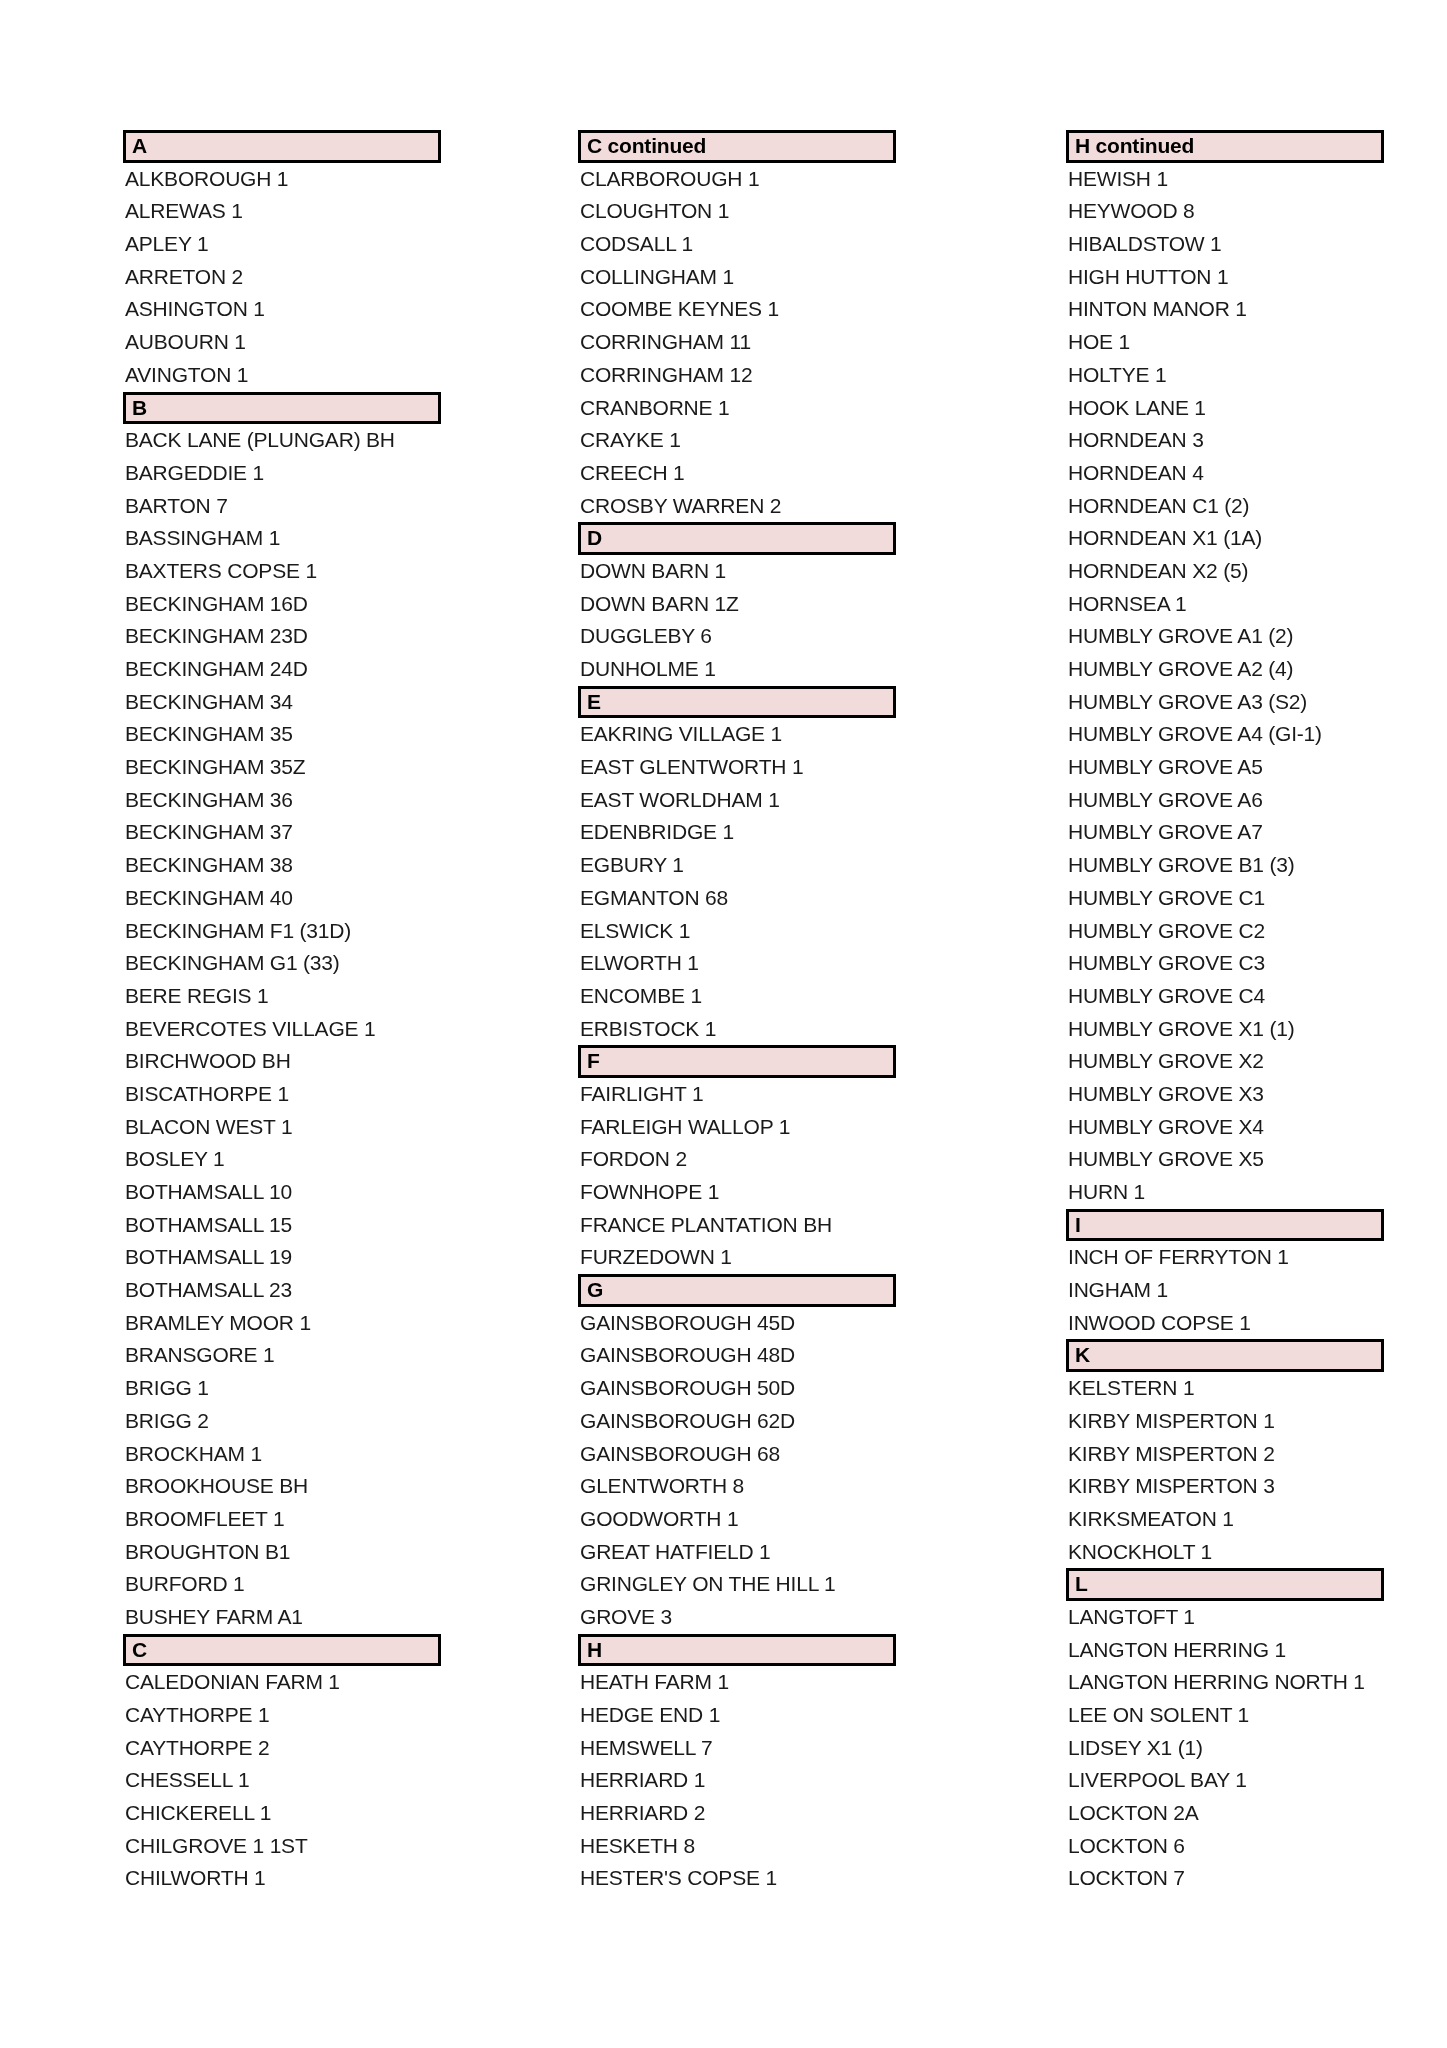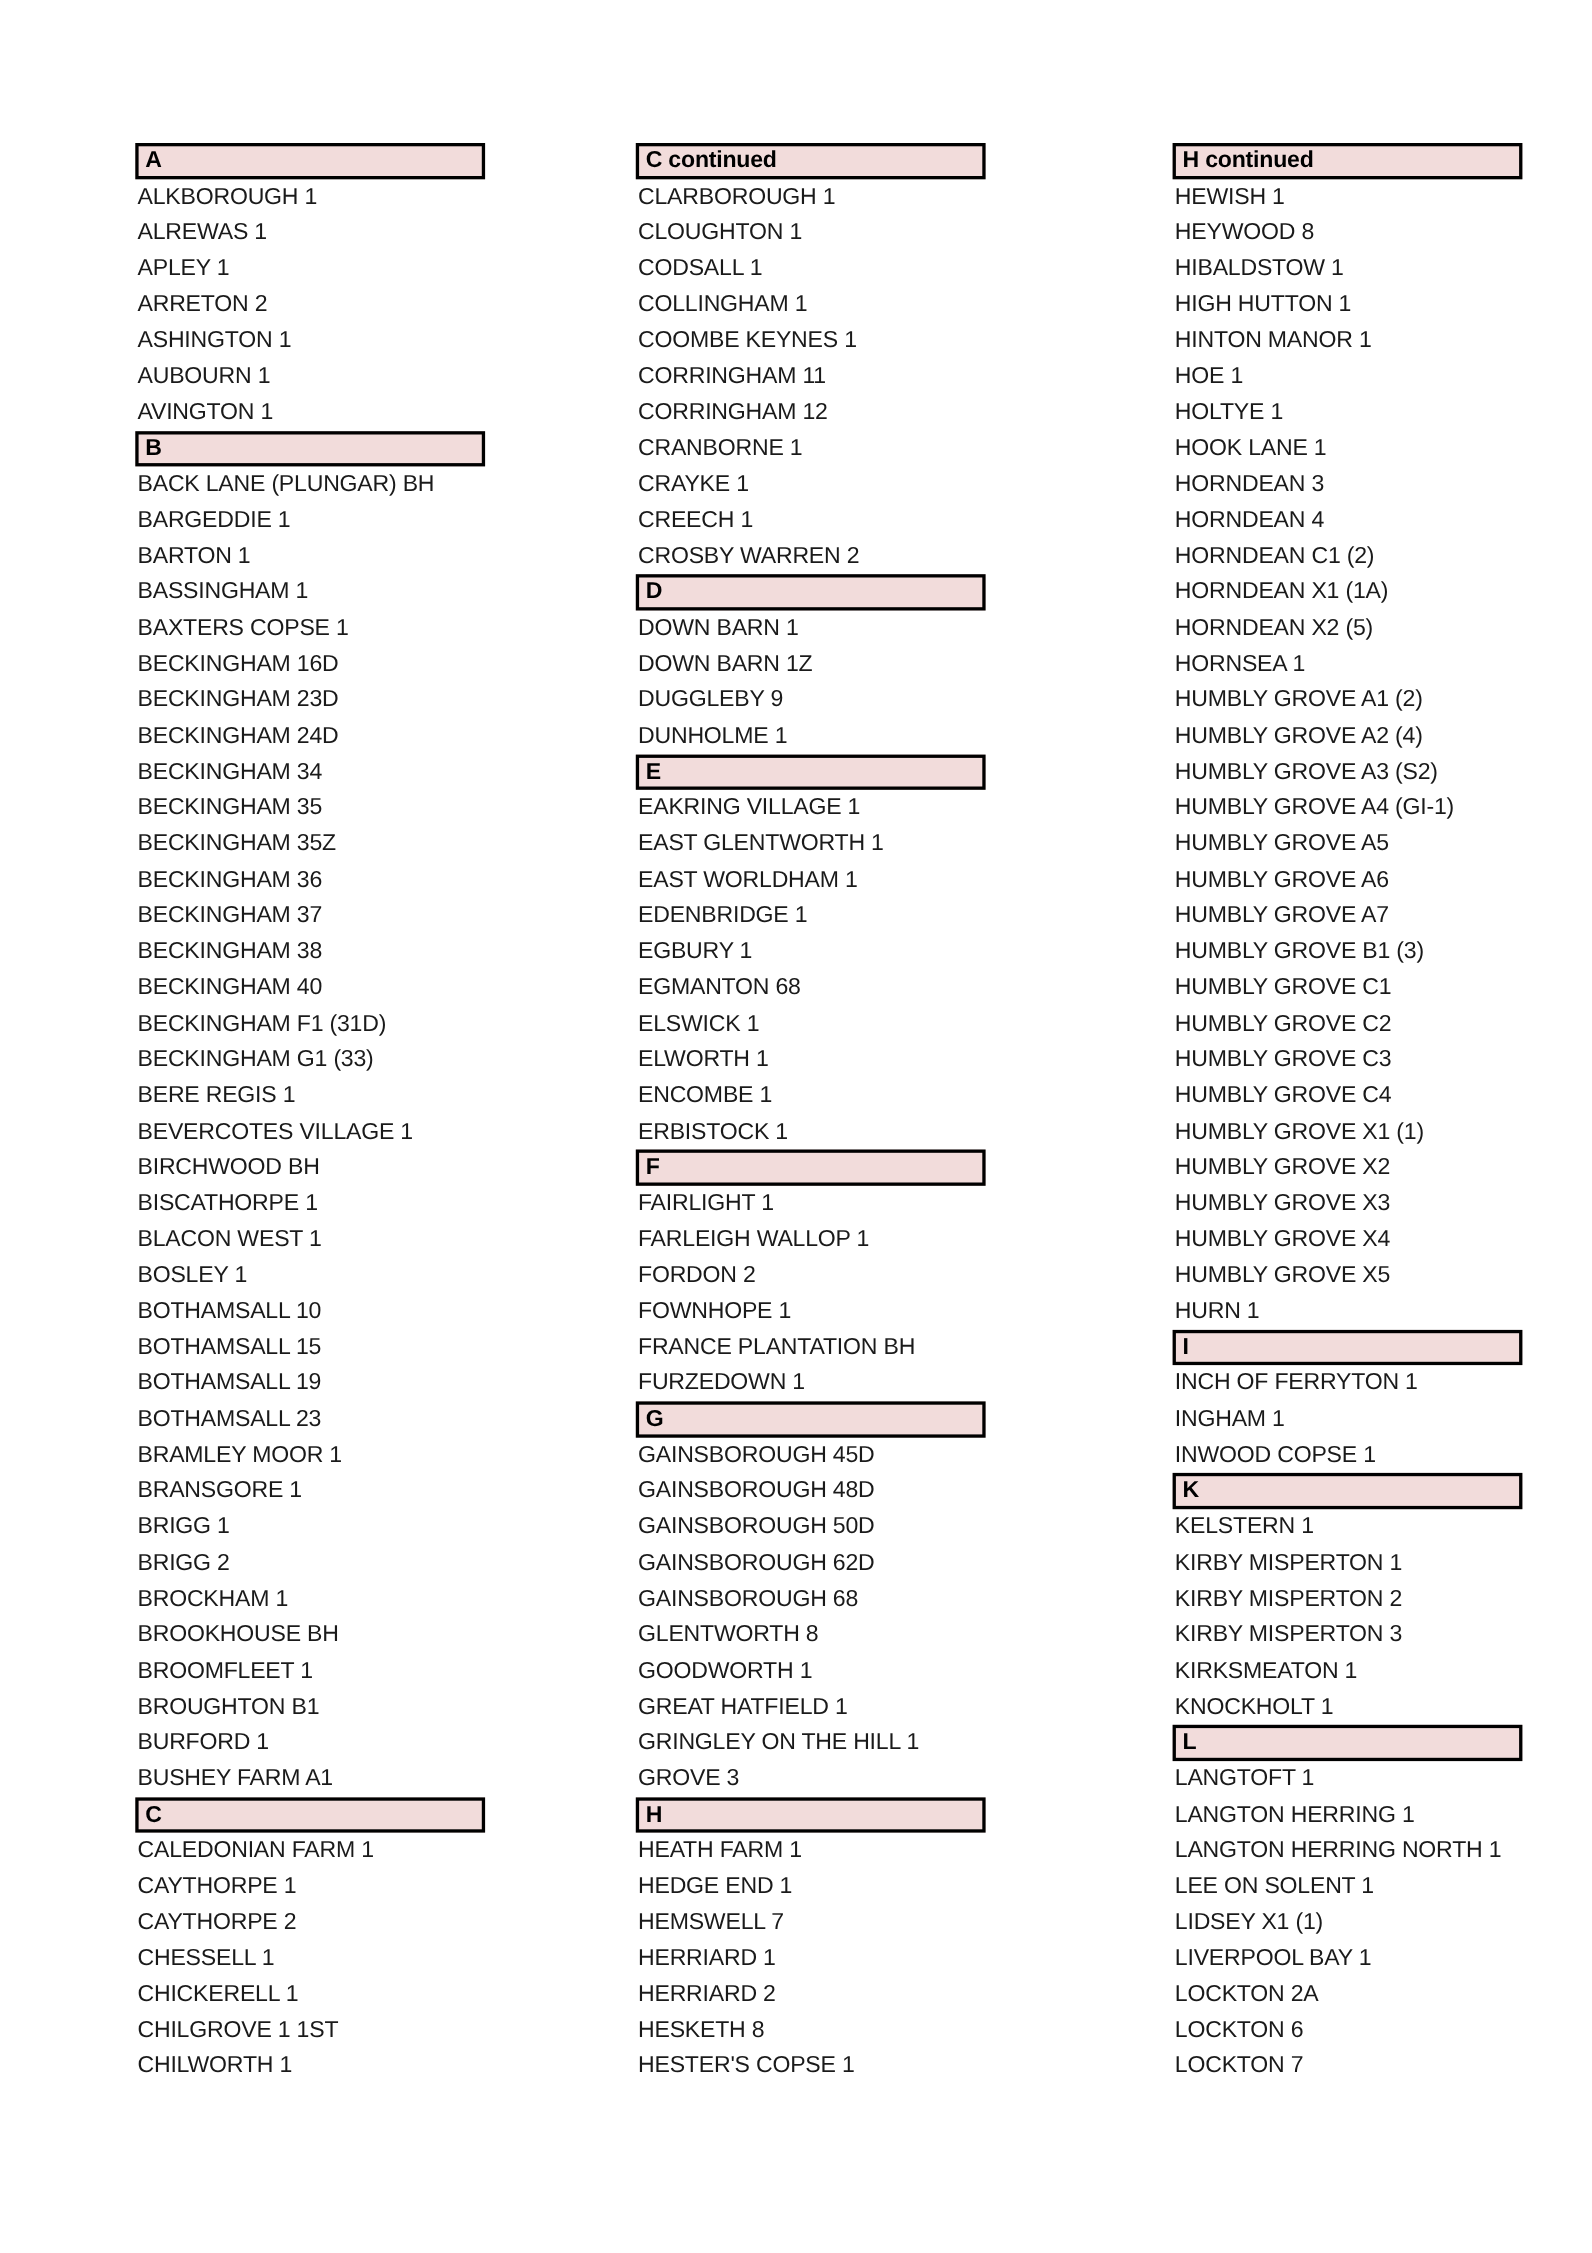--- a/index.html
+++ b/index.html
@@ -61,21 +61,21 @@
         <div class="row item">ALKBOROUGH 1</div>
         <div class="row item">ALREWAS 1</div>
         <div class="row item">APLEY 1</div>
         <div class="row item">ARRETON 2</div>
         <div class="row item">ASHINGTON 1</div>
         <div class="row item">AUBOURN 1</div>
         <div class="row item">AVINGTON 1</div>
         <div class="row header">B</div>
         <div class="row item">BACK LANE (PLUNGAR) BH</div>
         <div class="row item">BARGEDDIE 1</div>
-        <div class="row item">BARTON 1</div>
+        <div class="row item">BARTON 7</div>
         <div class="row item">BASSINGHAM 1</div>
         <div class="row item">BAXTERS COPSE 1</div>
         <div class="row item">BECKINGHAM 16D</div>
         <div class="row item">BECKINGHAM 23D</div>
         <div class="row item">BECKINGHAM 24D</div>
         <div class="row item">BECKINGHAM 34</div>
         <div class="row item">BECKINGHAM 35</div>
         <div class="row item">BECKINGHAM 35Z</div>
         <div class="row item">BECKINGHAM 36</div>
         <div class="row item">BECKINGHAM 37</div>
@@ -121,21 +121,21 @@
         <div class="row item">COOMBE KEYNES 1</div>
         <div class="row item">CORRINGHAM 11</div>
         <div class="row item">CORRINGHAM 12</div>
         <div class="row item">CRANBORNE 1</div>
         <div class="row item">CRAYKE 1</div>
         <div class="row item">CREECH 1</div>
         <div class="row item">CROSBY WARREN 2</div>
         <div class="row header">D</div>
         <div class="row item">DOWN BARN 1</div>
         <div class="row item">DOWN BARN 1Z</div>
-        <div class="row item">DUGGLEBY 9</div>
+        <div class="row item">DUGGLEBY 6</div>
         <div class="row item">DUNHOLME 1</div>
         <div class="row header">E</div>
         <div class="row item">EAKRING VILLAGE 1</div>
         <div class="row item">EAST GLENTWORTH 1</div>
         <div class="row item">EAST WORLDHAM 1</div>
         <div class="row item">EDENBRIDGE 1</div>
         <div class="row item">EGBURY 1</div>
         <div class="row item">EGMANTON 68</div>
         <div class="row item">ELSWICK 1</div>
         <div class="row item">ELWORTH 1</div>

